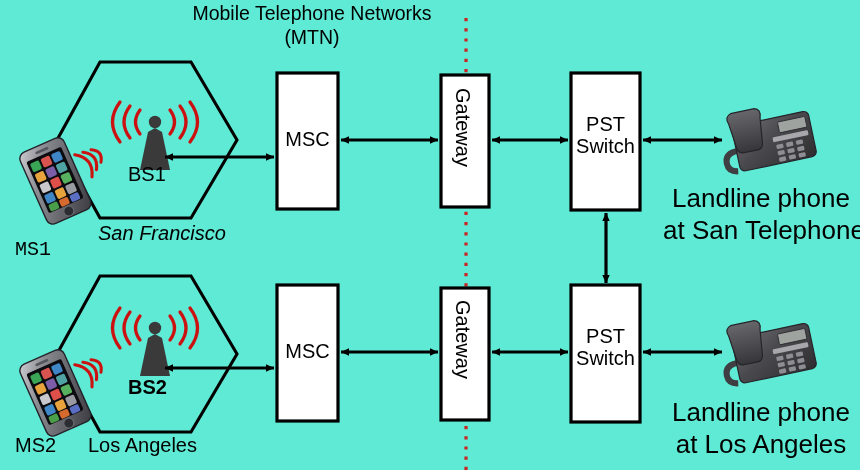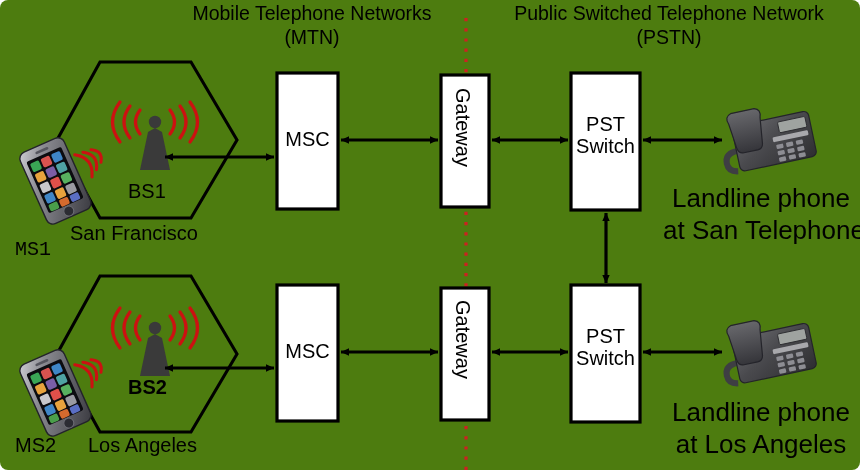--- a/index.html
+++ b/index.html
@@ -4,25 +4,24 @@
 <style>
   html, body {
     margin: 0;
     padding: 0;
     background: #ffffff;
   }
   #stage {
     position: relative;
     width: 860px;
     height: 470px;
-    background: #4d7c0f;
+    background: #5eead4;
     overflow: hidden;
     font-family: "Liberation Sans", sans-serif;
     color: #000000;
-    border-radius: 8px;
   }
   #svg-layer {
     position: absolute;
     left: 0;
     top: 0;
     width: 860px;
     height: 470px;
   }
   .title-group {
     position: absolute;
@@ -274,39 +273,35 @@
         <rect x="20" y="18" width="7" height="4.4" rx="1"></rect>
       </g>
     </g>
   </svg>
 
   <div class="title-group" style="left:172px; top:2px; width:280px;">
     <div>Mobile Telephone Networks</div>
     <div>(MTN)</div>
   </div>
 
-  <div class="title-group" style="left:484px; top:2px; width:370px;">
-    <div>Public Switched Telephone Network</div>
-    <div>(PSTN)</div>
-  </div>
 
   <div class="box-label" style="left:277px; top:128px; width:61px;">MSC</div>
 
   <div class="box-label-rot" style="left:474px; top:88px; transform:rotate(90deg);">Gateway</div>
 
   <div class="box-label" style="left:568px; top:113px; width:75px;">
     <div>PST</div>
     <div>Switch</div>
   </div>
 
-  <div class="node-label" style="left:128px; top:180px;text-align:center;">BS1</div>
+  <div class="node-label" style="left:128px; top:163px;text-align:center;">BS1</div>
 
   <div class="node-label" style="left:15px; top:238px;font-family:Liberation Mono, monospace;">MS1</div>
 
-  <div class="node-label" style="left:70px; top:222px;">San Francisco</div>
+  <div class="node-label" style="left:98px; top:222px;font-style:italic;">San Francisco</div>
 
   <div class="caption" style="left:663px; top:183px; width:196px;">
     <div>Landline phone</div>
     <div>at San Telephone</div>
   </div>
 
   <div class="box-label" style="left:277px; top:340px; width:61px;">MSC</div>
 
   <div class="box-label-rot" style="left:474px; top:300px; transform:rotate(90deg);">Gateway</div>
 

